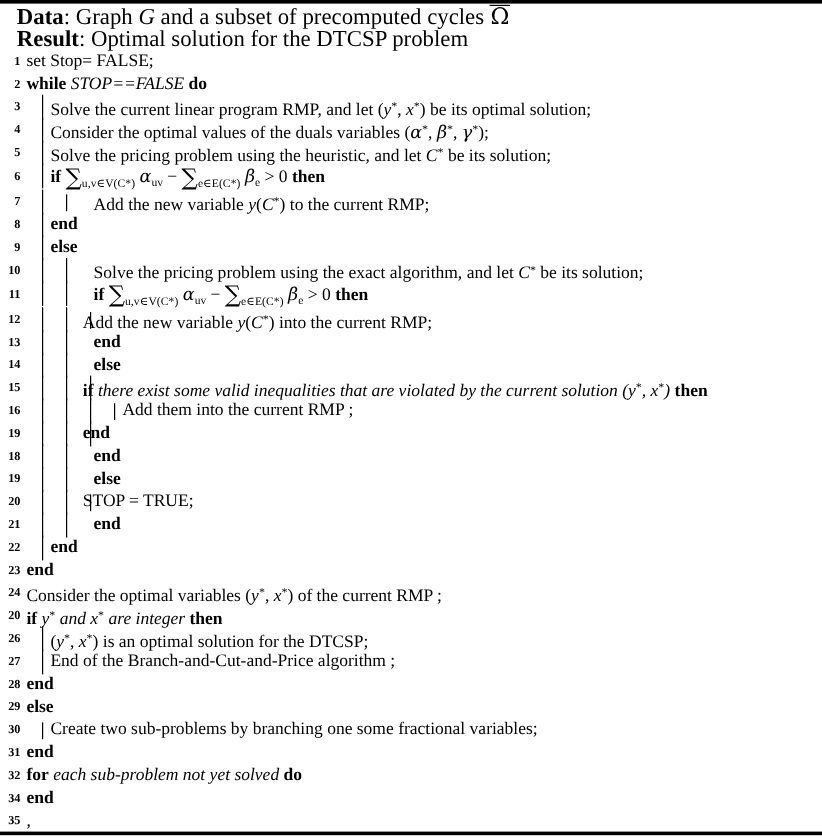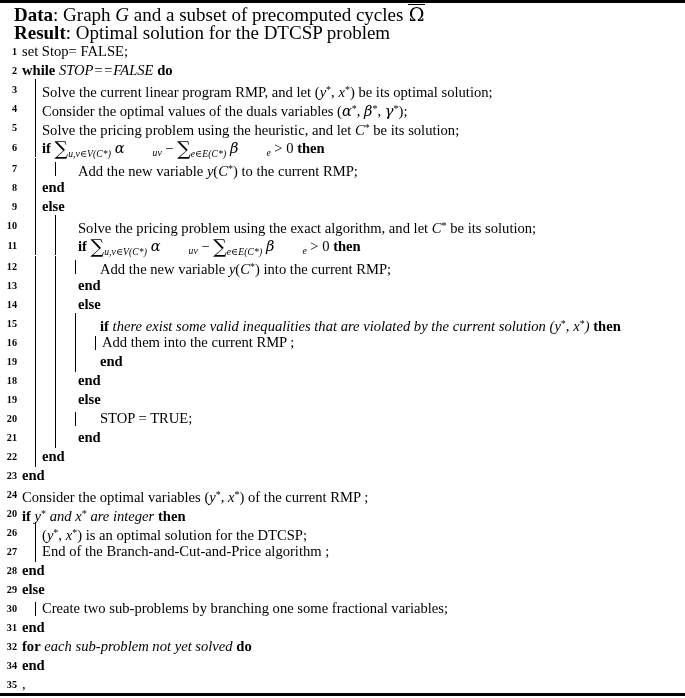--- a/index.html
+++ b/index.html
@@ -75,21 +75,21 @@
     top: 0;
     left: 22px;
     font-size: 14.6px;
     line-height: inherit;
     white-space: nowrap;
   }
   
   .ind0 { left: 22px; }
   .ind1 { left: 42px; }
   .ind2 { left: 78px; }
-  .ind3 { left: 100px; }
+  .ind3 { left: 69px; }
   .ind4 { left: 102px; }
 
   
   .bar {
     position: absolute;
     top: -1px;
     width: 1px;
     height: 21px;
     background: #000000;
   }
@@ -113,37 +113,34 @@
   .kw   { font-weight: bold; }
   .it   { font-style: italic; }
   .mathvar { font-style: italic; }
   .sum {
     font-size: 19px;
     font-family: "DejaVu Serif", "Liberation Serif", serif;
     vertical-align: -2px;
   }
   .sub {
     font-size: 9.6px;
-    font-style: italic;
     vertical-align: -4px;
     letter-spacing: 0.1px;
   }
   .sup-star {
     font-size: 10px;
     vertical-align: 4px;
   }
   .grk {
     font-style: italic;
     font-family: "DejaVu Serif", "Liberation Serif", serif;
   }
   .gsub {
     font-size: 9.6px;
-    font-style: italic;
     vertical-align: -3px;
-    margin-left: 28px;
   }
   .ovl {
     border-top: 1px solid #000;
     padding: 0 0.5px;
     display: inline-block;
     line-height: 1;
     font-family: "DejaVu Serif", "Liberation Serif", serif;
   }
 </style>
 </head>

